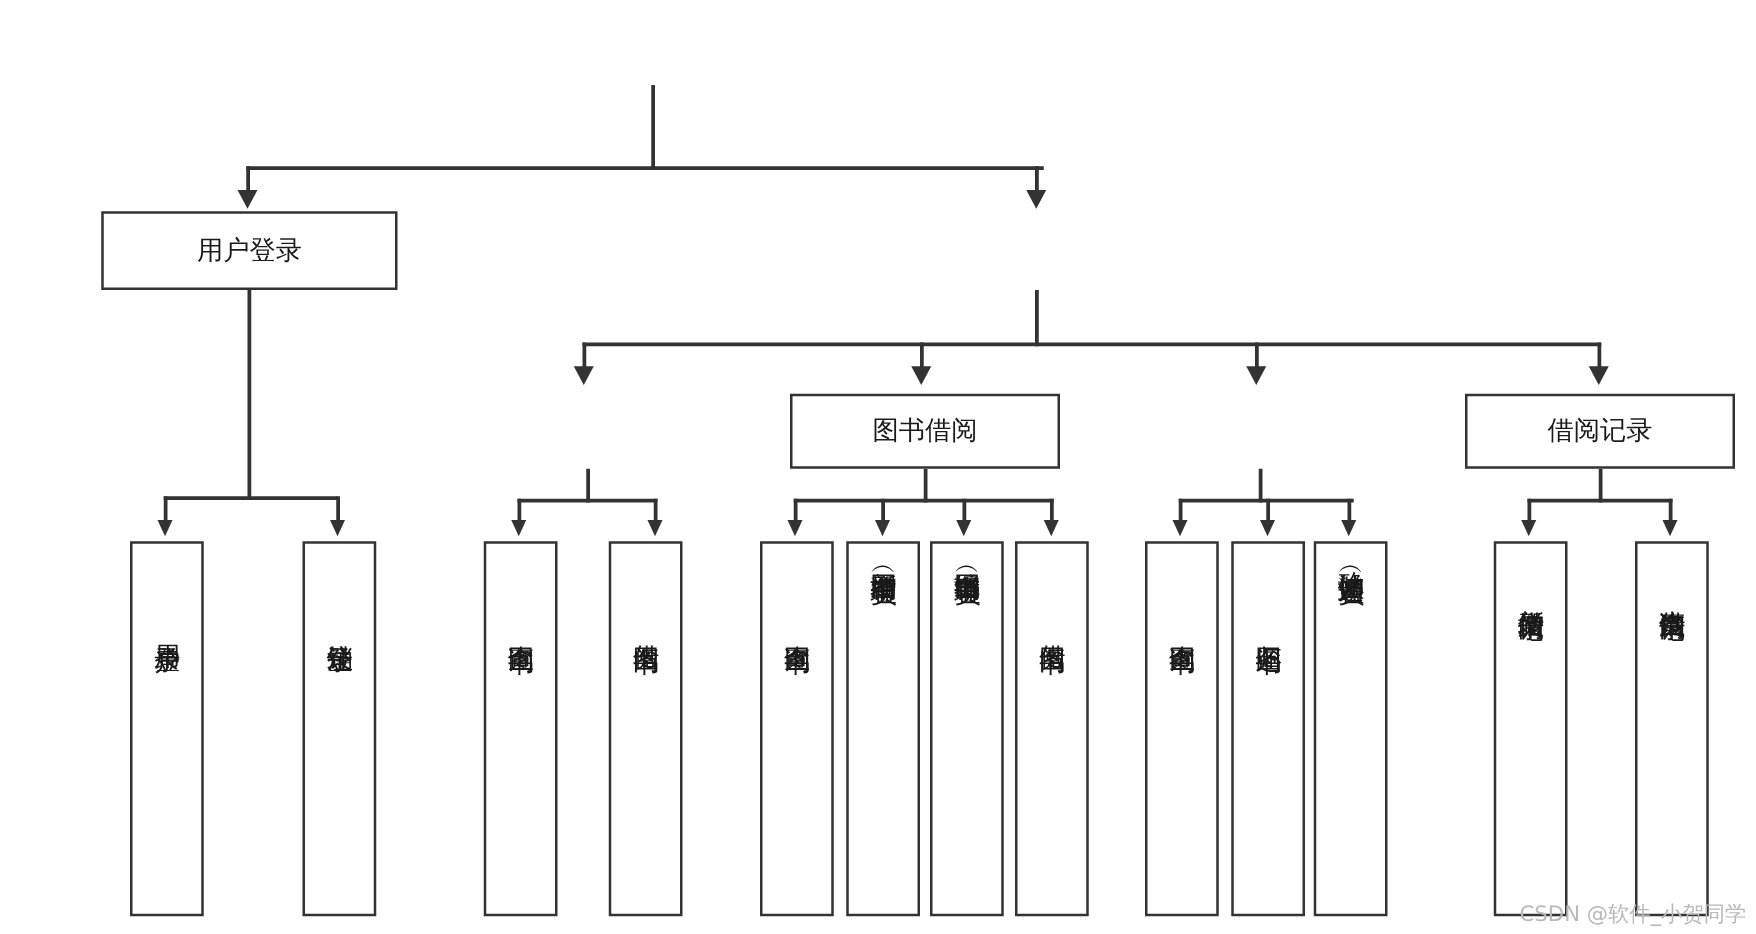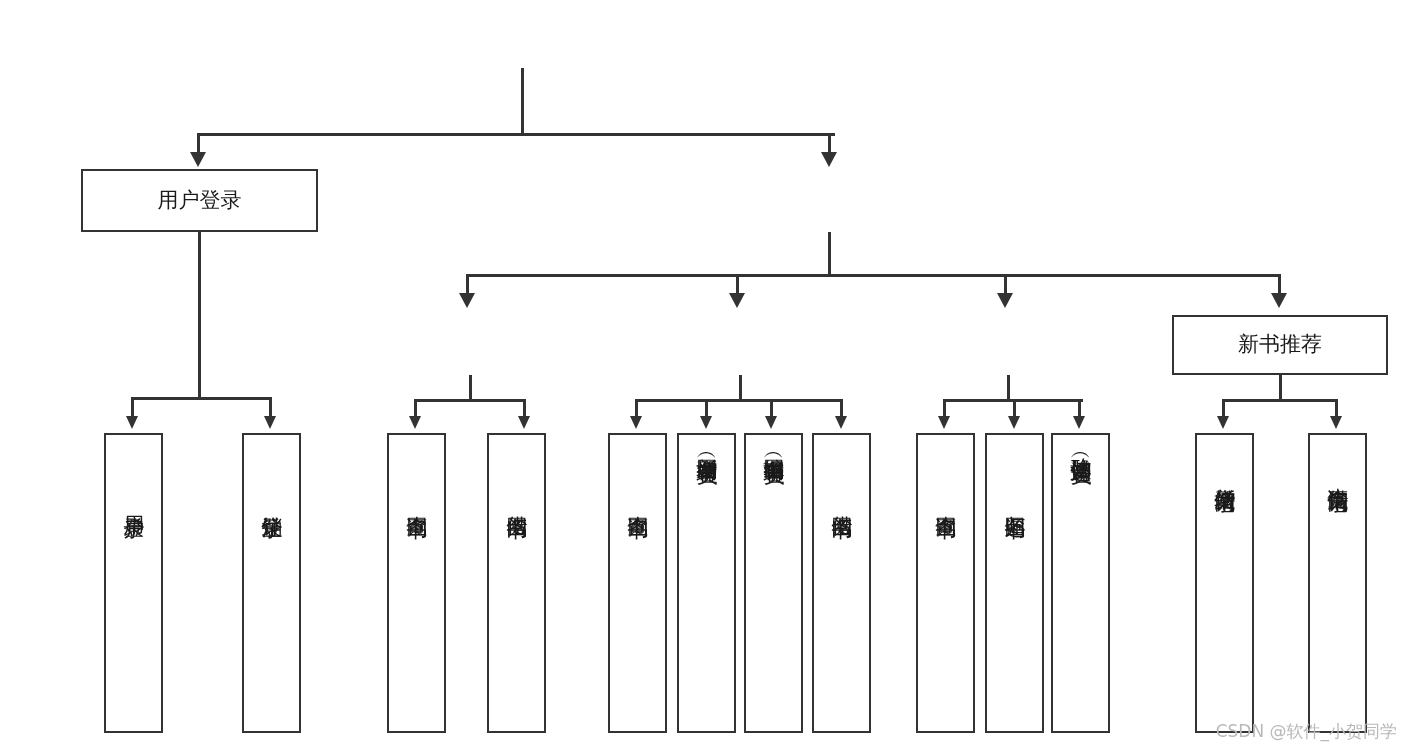--- a/index.html
+++ b/index.html
@@ -125,22 +125,25 @@
   <div class="edge h" style="left:466px; top:274px; width:815px;"></div>
   <div class="edge v" style="left:466px; top:274px; height:21px;"></div>
   <div class="arrow" style="left:459px; top:293px;"></div>
   <div class="edge v" style="left:736px; top:274px; height:21px;"></div>
   <div class="arrow" style="left:729px; top:293px;"></div>
   <div class="edge v" style="left:1004px; top:274px; height:21px;"></div>
   <div class="arrow" style="left:997px; top:293px;"></div>
   <div class="edge v" style="left:1278px; top:274px; height:21px;"></div>
   <div class="arrow" style="left:1271px; top:293px;"></div>
 
+  <div class="node lvl3" style="left:632px; top:315px; width:216px; height:60px;">
+    <span class="label-h">图书借阅</span>
+  </div>
   <div class="node lvl3" style="left:1172px; top:315px; width:216px; height:60px;">
-    <span class="label-h">新书推荐</span>
+    <span class="label-h">借阅记录</span>
   </div>
 
   <div class="edge v" style="left:469px; top:375px; height:27px;"></div>
   <div class="edge h" style="left:414px; top:399px; width:112px;"></div>
   <div class="edge v" style="left:414px; top:399px; height:20px;"></div>
   <div class="arrow small" style="left:409px; top:416px;"></div>
   <div class="edge v" style="left:523px; top:399px; height:20px;"></div>
   <div class="arrow small" style="left:518px; top:416px;"></div>
 
   <div class="edge v" style="left:739px; top:375px; height:27px;"></div>

